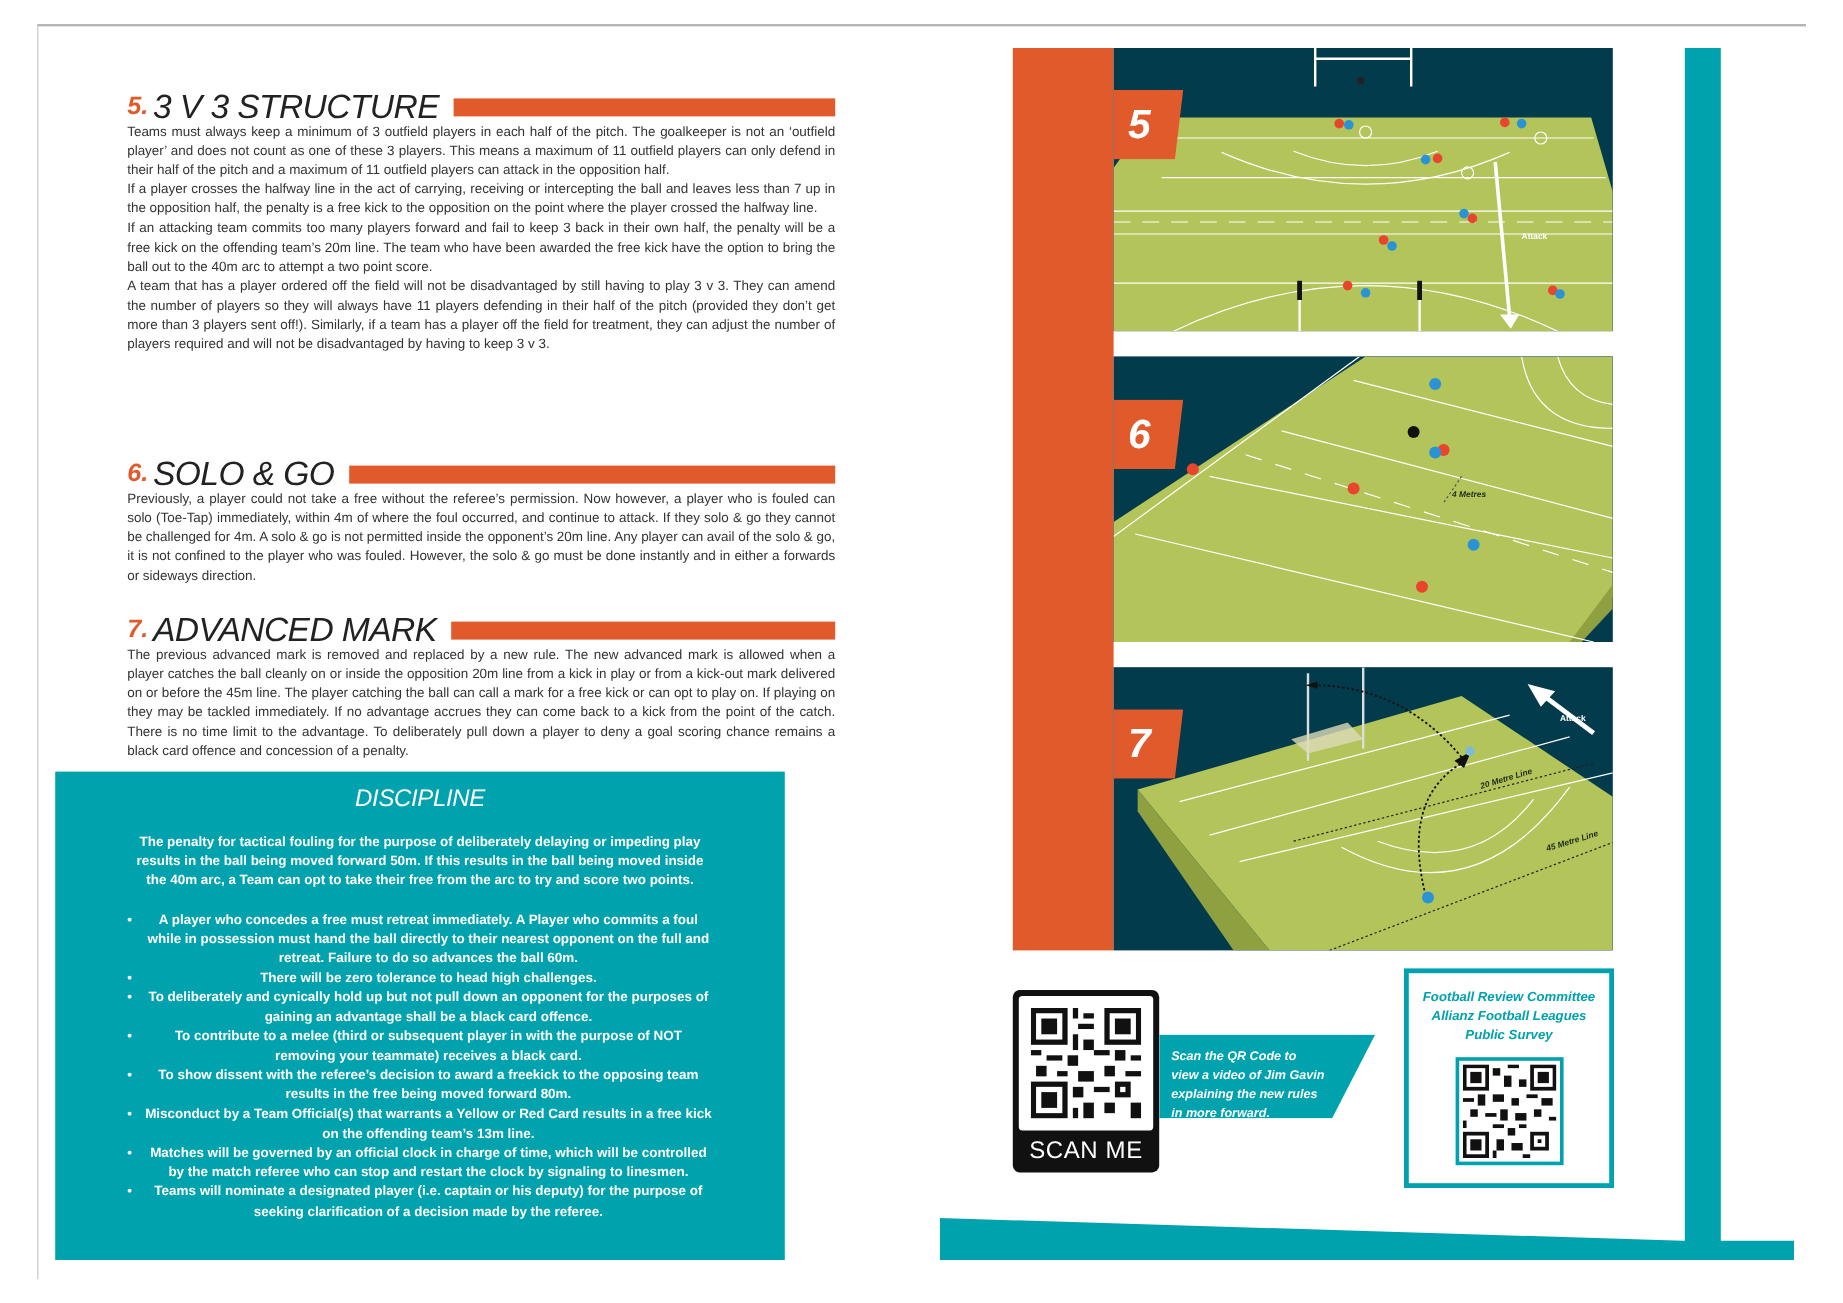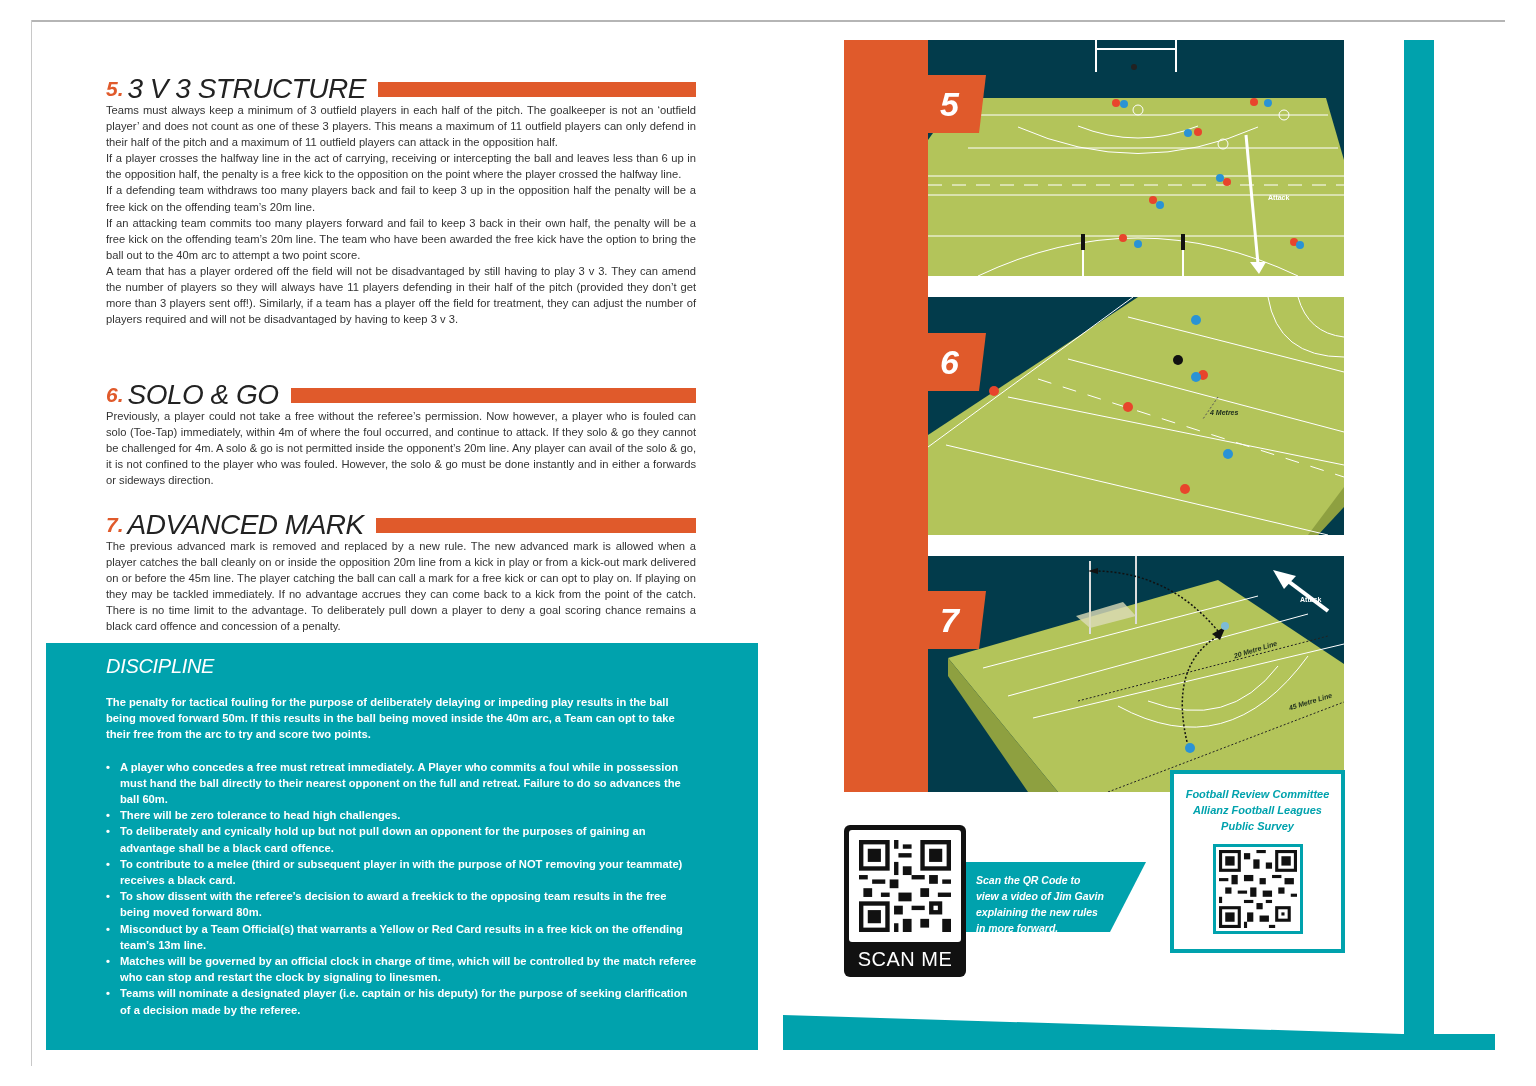--- a/index.html
+++ b/index.html
@@ -14,21 +14,21 @@
   .sec-head { display: flex; align-items: center; height: 26px; }
   .sec-num { color: #e05a2b; font-weight: bold; font-style: italic; font-size: 21px; margin-right: 4px; }
   .sec-title { font-style: italic; font-size: 28px; color: #222; letter-spacing: -0.5px; white-space: nowrap; }
   .sec-bar { flex: 1; height: 15px; background: #e05a2b; margin-left: 12px; }
   .sec-body { font-size: 11.2px; line-height: 16.1px; color: #333; text-align: justify; }
   .sec-body p { margin: 0; }
   #sec5 { position: absolute; top: 0; left: 0; width: 590px; }
   #sec6 { position: absolute; top: 306px; left: 0; width: 590px; }
   #sec7 { position: absolute; top: 436px; left: 0; width: 590px; }
 
-  .discipline { position: absolute; left: 46px; top: 643px; width: 712px; height: 407px; background: #00a2ad; color: #fff; padding: 12px 60px 0 60px; }
+  .discipline { position: absolute; left: 46px; top: 643px; width: 608px; height: 407px; background: #00a2ad; color: #fff; padding: 12px 60px 0 60px; text-align: center; }
   .disc-title { font-size: 20px; font-style: italic; color: #fff; margin-bottom: 16px; letter-spacing: -0.3px; }
   .disc-intro { font-size: 11.2px; line-height: 16.2px; margin-bottom: 16px; font-weight: bold; }
   .disc-list { list-style: none; font-size: 11.2px; line-height: 16.2px; font-weight: bold; }
   .disc-list li { position: relative; padding-left: 14px; }
   .disc-list li::before { content: "•"; position: absolute; left: 0; top: 0; }
 
   .right-orange-bar { position: absolute; left: 844px; top: 40px; width: 84px; height: 752px; background: #e05a2b; }
   .panel { position: absolute; left: 928px; width: 416px; overflow: hidden; }
   #panel5 { top: 40px; height: 236px; background: #023b4b; }
   #panel6 { top: 297px; height: 238px; background: #023b4b; }
@@ -42,42 +42,41 @@
   .pitch-label.dark { color: #1c2b1c; font-style: italic; }
 
   .teal-stripe-right { position: absolute; left: 1404px; top: 40px; width: 30px; height: 1010px; background: #00a2ad; }
   .teal-bottom { position: absolute; left: 783px; top: 1015px; width: 712px; height: 35px; background: #00a2ad; clip-path: polygon(0 0, 87% 54%, 100% 54%, 100% 100%, 0 100%); }
 
   .qr-card { position: absolute; left: 844px; top: 825px; width: 122px; height: 152px; background: #111; border-radius: 6px; padding: 5px; }
   .qr-inner { width: 112px; height: 112px; background: #fff; border-radius: 3px; display: flex; align-items: center; justify-content: center; }
   .scan-me { color: #fff; font-size: 20px; text-align: center; margin-top: 6px; letter-spacing: 0.5px; }
   .scan-banner { position: absolute; left: 966px; top: 862px; width: 180px; height: 70px; background: #00a2ad; clip-path: polygon(0 0, 100% 0, 80% 100%, 0 100%); color: #fff; font-weight: bold; font-style: italic; font-size: 10.5px; line-height: 16px; padding: 10px 0 0 10px; }
 
-  .survey-box { position: absolute; left: 1170px; top: 770px; width: 175px; height: 183px; border: 4px solid #00a2ad; background: #fff; text-align: center; padding-top: 12px; }
+  .survey-box { position: absolute; left: 1170px; top: 807px; width: 175px; height: 183px; border: 4px solid #00a2ad; background: #fff; text-align: center; padding-top: 12px; }
   .survey-line { color: #00a2ad; font-weight: bold; font-style: italic; font-size: 11px; line-height: 16px; }
   .survey-qr { margin: 10px auto 0 auto; width: 90px; height: 90px; border: 3px solid #00a2ad; background: #fff; display: flex; align-items: center; justify-content: center; }
 </style>
 </head>
 <body>
 
 <div class="page-border-top"></div>
 <div class="page-border-left"></div>
 
 <div class="left-col">
 
   <div class="section" id="sec5">
     <div class="sec-head">
       <span class="sec-num">5.</span>
       <span class="sec-title">3 V 3 STRUCTURE</span>
       <span class="sec-bar"></span>
     </div>
     <div class="sec-body">
       <p>Teams must always keep a minimum of 3 outfield players in each half of the pitch. The goalkeeper is not an ‘outfield player’ and does not count as one of these 3 players. This means a maximum of 11 outfield players can only defend in their half of the pitch and a maximum of 11 outfield players can attack in the opposition half.</p>
-      <p>If a player crosses the halfway line in the act of carrying, receiving or intercepting the ball and leaves less than 6 up in the opposition half, the penalty is a free kick to the opposition on the point where the player crossed the halfway line.</p>
-      <p>If a defending team withdraws too many players back and fail to keep 3 up in the opposition half the penalty will be a free kick on the offending team’s 20m line.</p>
+      <p>If a player crosses the halfway line in the act of carrying, receiving or intercepting the ball and leaves less than 7 up in the opposition half, the penalty is a free kick to the opposition on the point where the player crossed the halfway line.</p>
       <p>If an attacking team commits too many players forward and fail to keep 3 back in their own half, the penalty will be a free kick on the offending team’s 20m line. The team who have been awarded the free kick have the option to bring the ball out to the 40m arc to attempt a two point score.</p>
       <p>A team that has a player ordered off the field will not be disadvantaged by still having to play 3 v 3. They can amend the number of players so they will always have 11 players defending in their half of the pitch (provided they don’t get more than 3 players sent off!). Similarly, if a team has a player off the field for treatment, they can adjust the number of players required and will not be disadvantaged by having to keep 3 v 3.</p>
     </div>
   </div>
 
   <div class="section" id="sec6">
     <div class="sec-head">
       <span class="sec-num">6.</span>
       <span class="sec-title">SOLO &amp; GO</span>
       <span class="sec-bar"></span>

